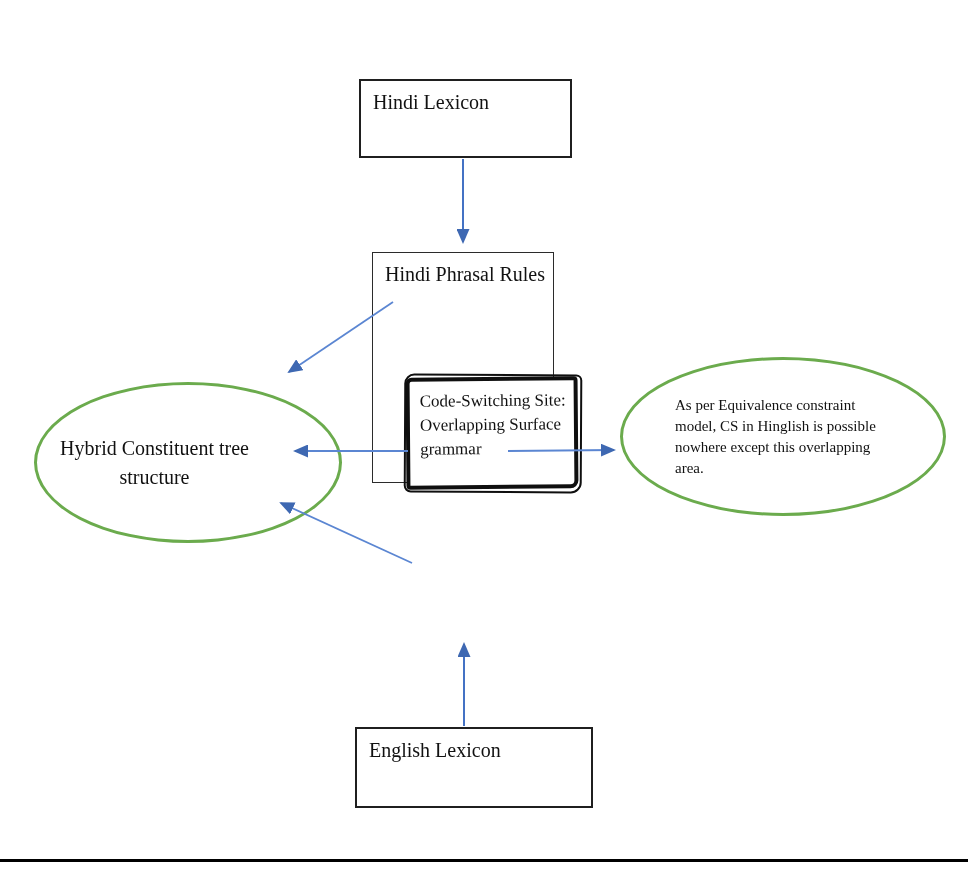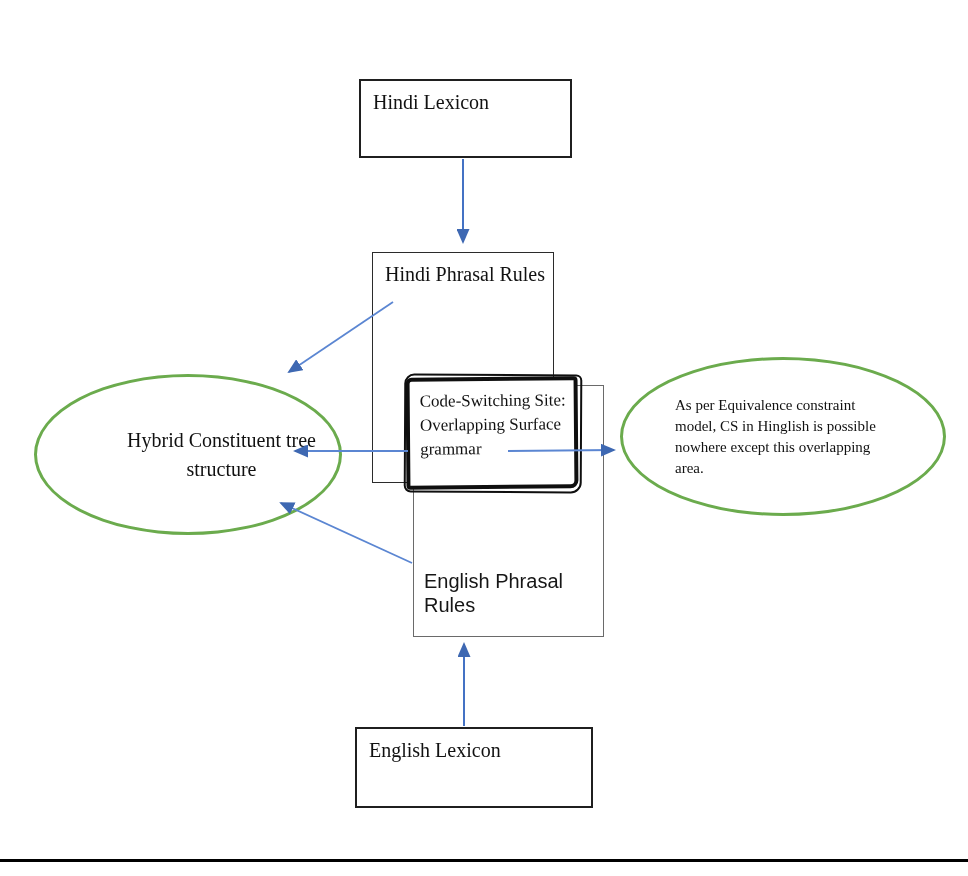--- a/index.html
+++ b/index.html
@@ -70,21 +70,21 @@
   .ellipse {
     position: absolute;
     border: 3.5px solid #6BAB4D;
     border-radius: 50%;
     box-sizing: border-box;
     background: transparent;
     z-index: 1;
     display: flex;
     align-items: center;
   }
-  .ellipse-left  { left: 34px;  top: 374px; width: 308px; height: 161px; justify-content: flex-end; }
+  .ellipse-left  { left: 34px;  top: 382px; width: 308px; height: 161px; justify-content: flex-start; }
   .ellipse-right { left: 620px; top: 357px; width: 326px; height: 159px; }
   .ellipse-left .ellipse-label {
     width: 235px;
     text-align: center;
     font-size: 20px;
     line-height: 29px;
     color: #111;
   }
   .ellipse-right .ellipse-label {
     margin-left: 52px;
@@ -115,23 +115,20 @@
 <div class="canvas">
 
   <div class="box hindi-lexicon">
     <div class="box-label">Hindi Lexicon</div>
   </div>
 
   <div class="box hindi-phrasal">
     <div class="box-label">Hindi Phrasal Rules</div>
   </div>
 
-  <div class="box english-phrasal">
-    <div class="box-label">English Phrasal Rules</div>
-  </div>
 
   <div class="box english-lexicon">
     <div class="box-label">English Lexicon</div>
   </div>
 
   <div class="cs-box">
     <div class="cs-label">Code-Switching Site: Overlapping Surface grammar</div>
   </div>
 
   <div class="ellipse ellipse-left">

